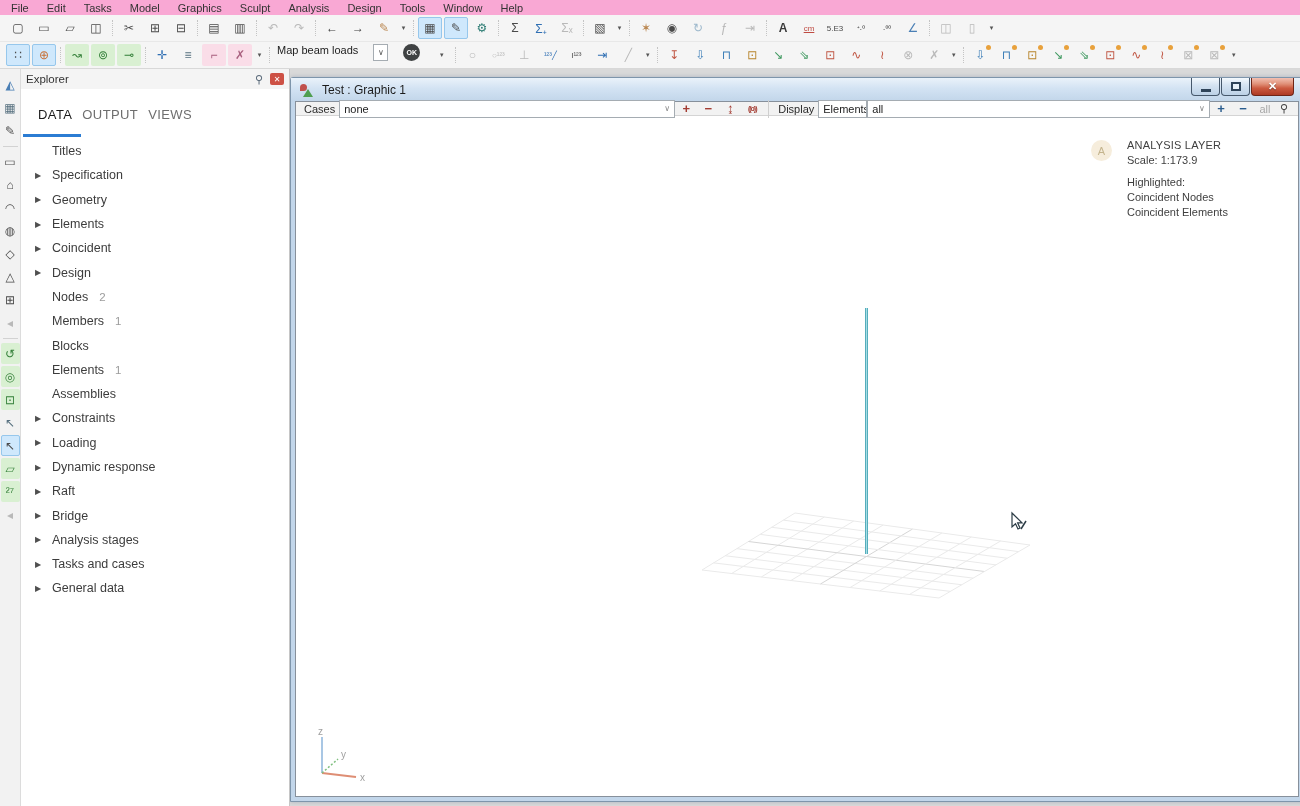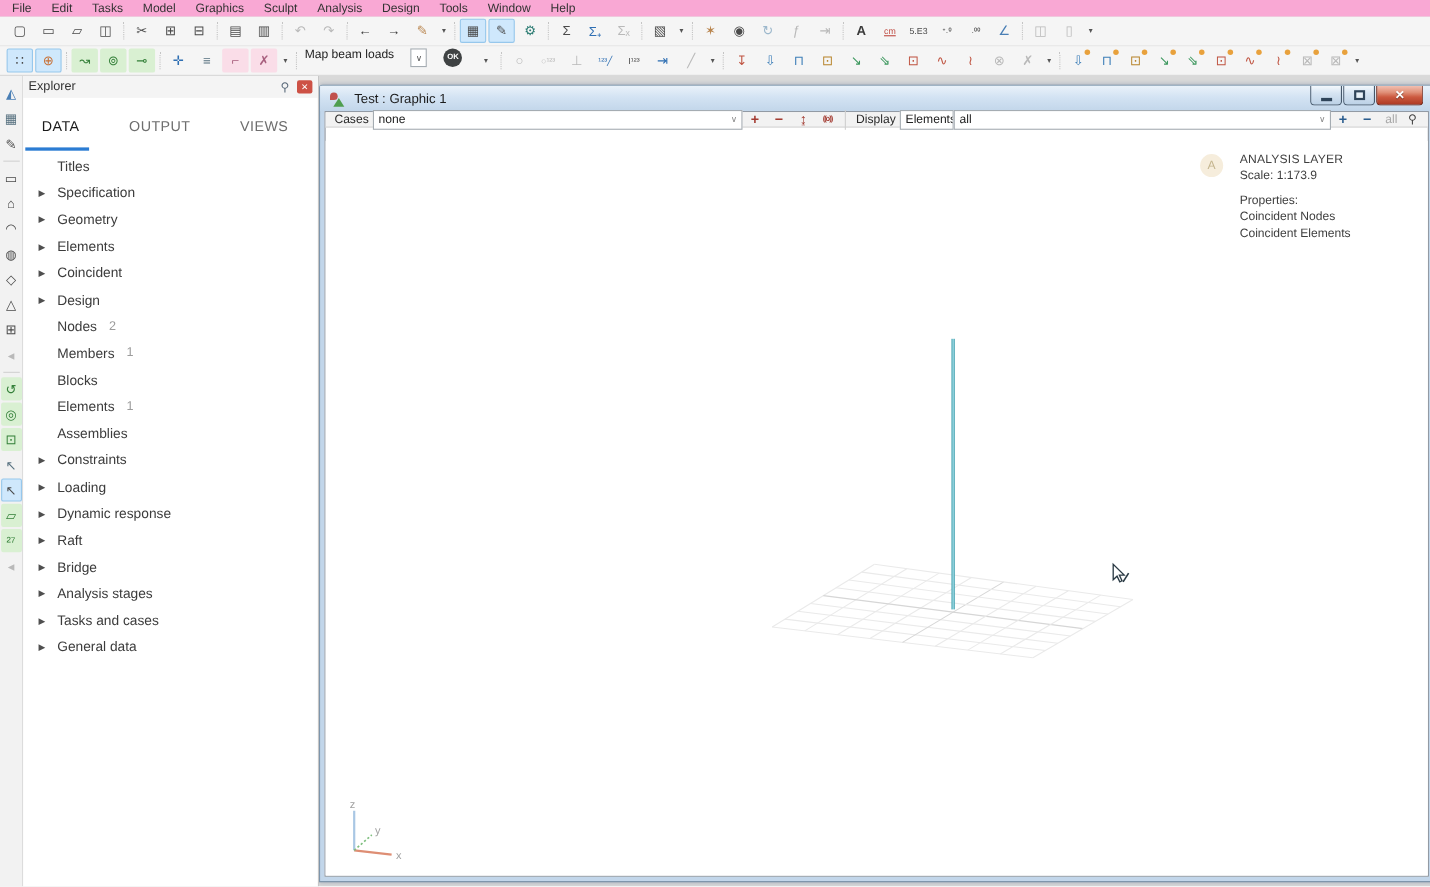--- a/index.html
+++ b/index.html
@@ -48,21 +48,21 @@
   .rail .tbi{width:19px;height:21px;margin:1px 0;font-size:12px}
   .rail .tbi.sep{width:15px;height:6px;border:none}
   .rail .tbi.sep::before{content:"";position:absolute;left:0;right:0;top:3px;border-top:1px solid #d2d2d2;border-left:none;bottom:auto}
 
   
   .explorer{position:absolute;left:21px;top:69px;width:269px;bottom:0;background:#fff;border-right:1px solid #c6c6c6;z-index:3}
   .exp-header{position:absolute;left:0;top:0;right:0;height:20px;background:#f4f4f4;display:flex;align-items:center;padding:0 5px 0 5px;font-size:11.5px;color:#333}
   .exp-title{flex:1}
   .exp-pin{color:#5a6a7a;font-size:11px;margin-right:7px;transform:rotate(0deg)}
   .exp-close{width:14px;height:12px;background:#cd5145;border-radius:2px;color:#fff;font-size:8px;display:flex;align-items:center;justify-content:center}
-  .exp-tabs{position:absolute;left:17px;top:38px;display:flex;gap:45px;font-size:13px;color:#6e6e6e;letter-spacing:.4px}
+  .exp-tabs{position:absolute;left:17px;top:38px;display:flex;gap:10px;font-size:13px;color:#6e6e6e;letter-spacing:.4px}
   .exp-tab.active{color:#1a1a1a}
   .tab-underline{position:absolute;left:2px;top:65px;width:58px;height:3px;background:#2b7cd3}
   .tree{position:absolute;left:0;top:70px;right:0;font-size:12.5px;color:#3c3c3c}
   .tree-row{position:relative;height:24.3px;display:flex;align-items:center;padding-left:52px}
   .tree-arrow{position:absolute;left:11px;width:12px;font-size:8px;color:#4f4f4f;text-align:center}
   .tree-label{white-space:nowrap;margin-left:-21px}
   .tree-count{margin-left:11px;color:#9c9c9c;font-size:11.5px}
 
   
   .gwin{position:absolute;left:290px;top:77px;width:1014px;height:725px;background:#c2d6ea;border:1px solid #7e95ab;border-radius:3px 3px 0 0;z-index:2;box-shadow:0 0 4px rgba(90,110,140,.35)}
@@ -580,21 +580,21 @@
         <span class="cb-pin">⚲</span>
       </div>
 
       <div class="canvas">
 
         <div class="annot">
           <span class="annot-badge">A</span>
           <span class="annot-text">
             <div class="annot-title">ANALYSIS LAYER</div>
             <div>Scale: 1:173.9</div>
-            <div class="annot-hl">Properties:</div>
+            <div class="annot-hl">Highlighted:</div>
             <div>Coincident Nodes</div>
             <div>Coincident Elements</div>
           </span>
         </div>
 
         <svg class="grid-svg" width="420" height="130">
             <line x1="46" y1="82" x2="283" y2="110" stroke="#eaeaea" stroke-width="1"></line>
             <line x1="46" y1="82" x2="139" y2="25" stroke="#eaeaea" stroke-width="1"></line>
             <line x1="57.625" y1="74.875" x2="294.375" y2="103.375" stroke="#eaeaea" stroke-width="1"></line>
             <line x1="75.625" y1="85.5" x2="168.375" y2="29" stroke="#eaeaea" stroke-width="1"></line>

